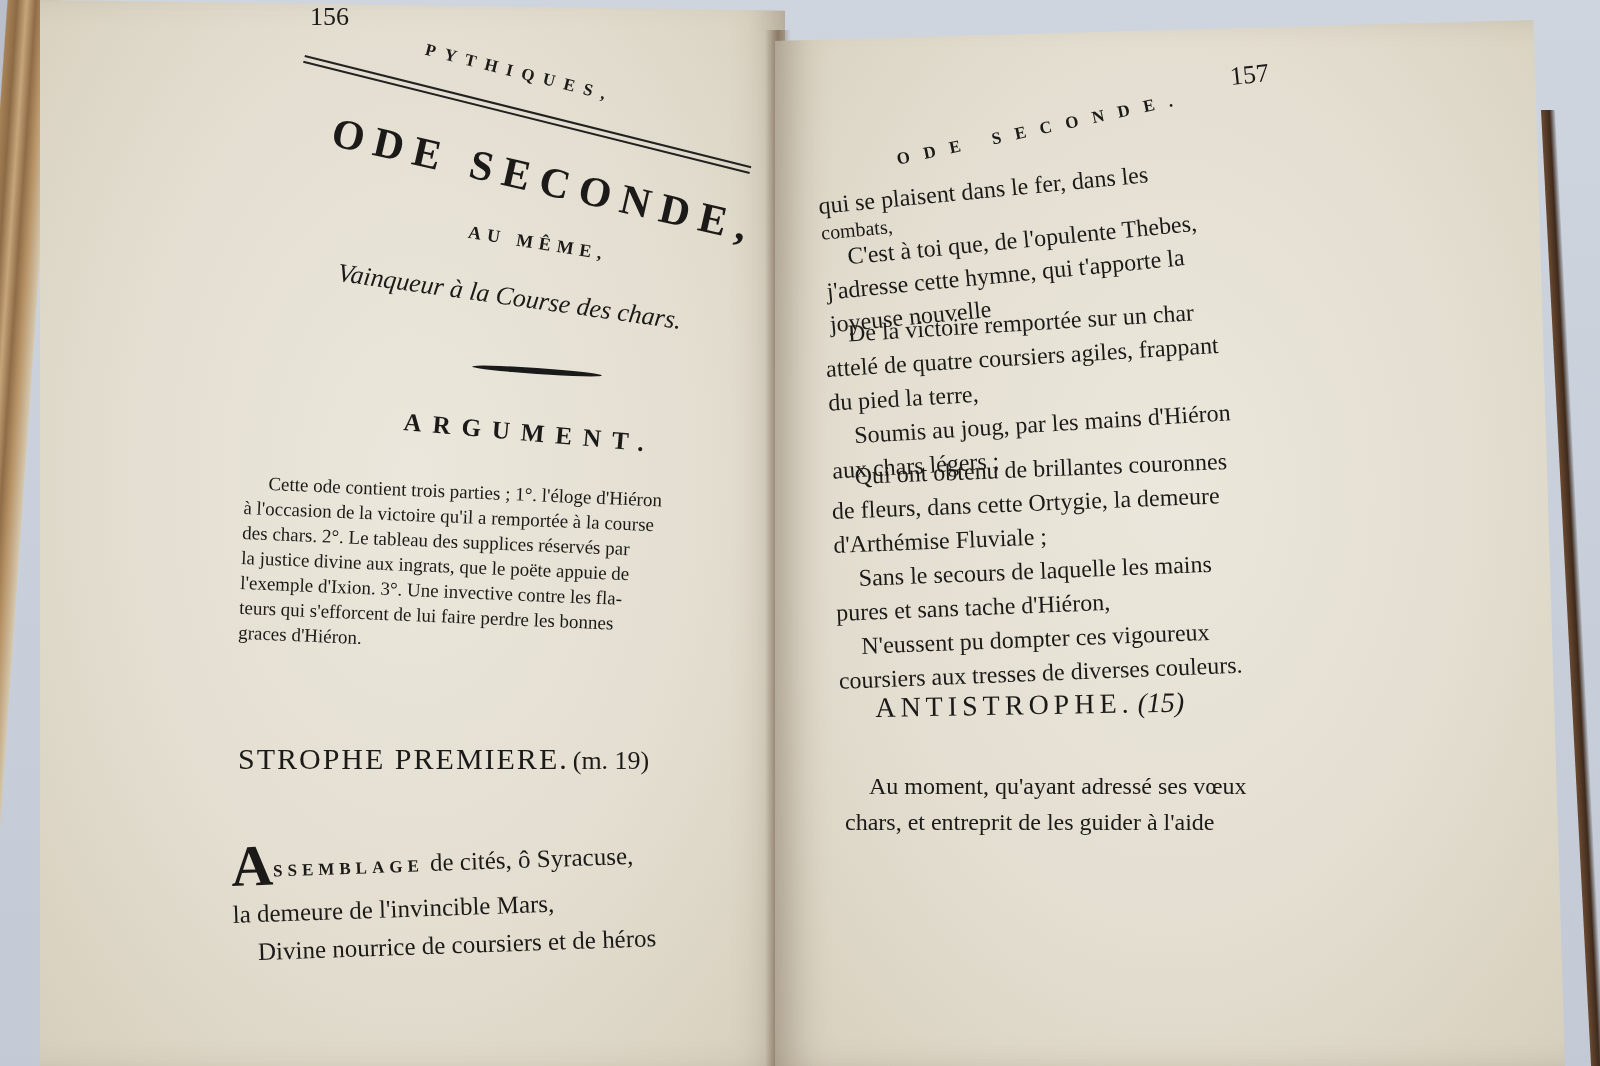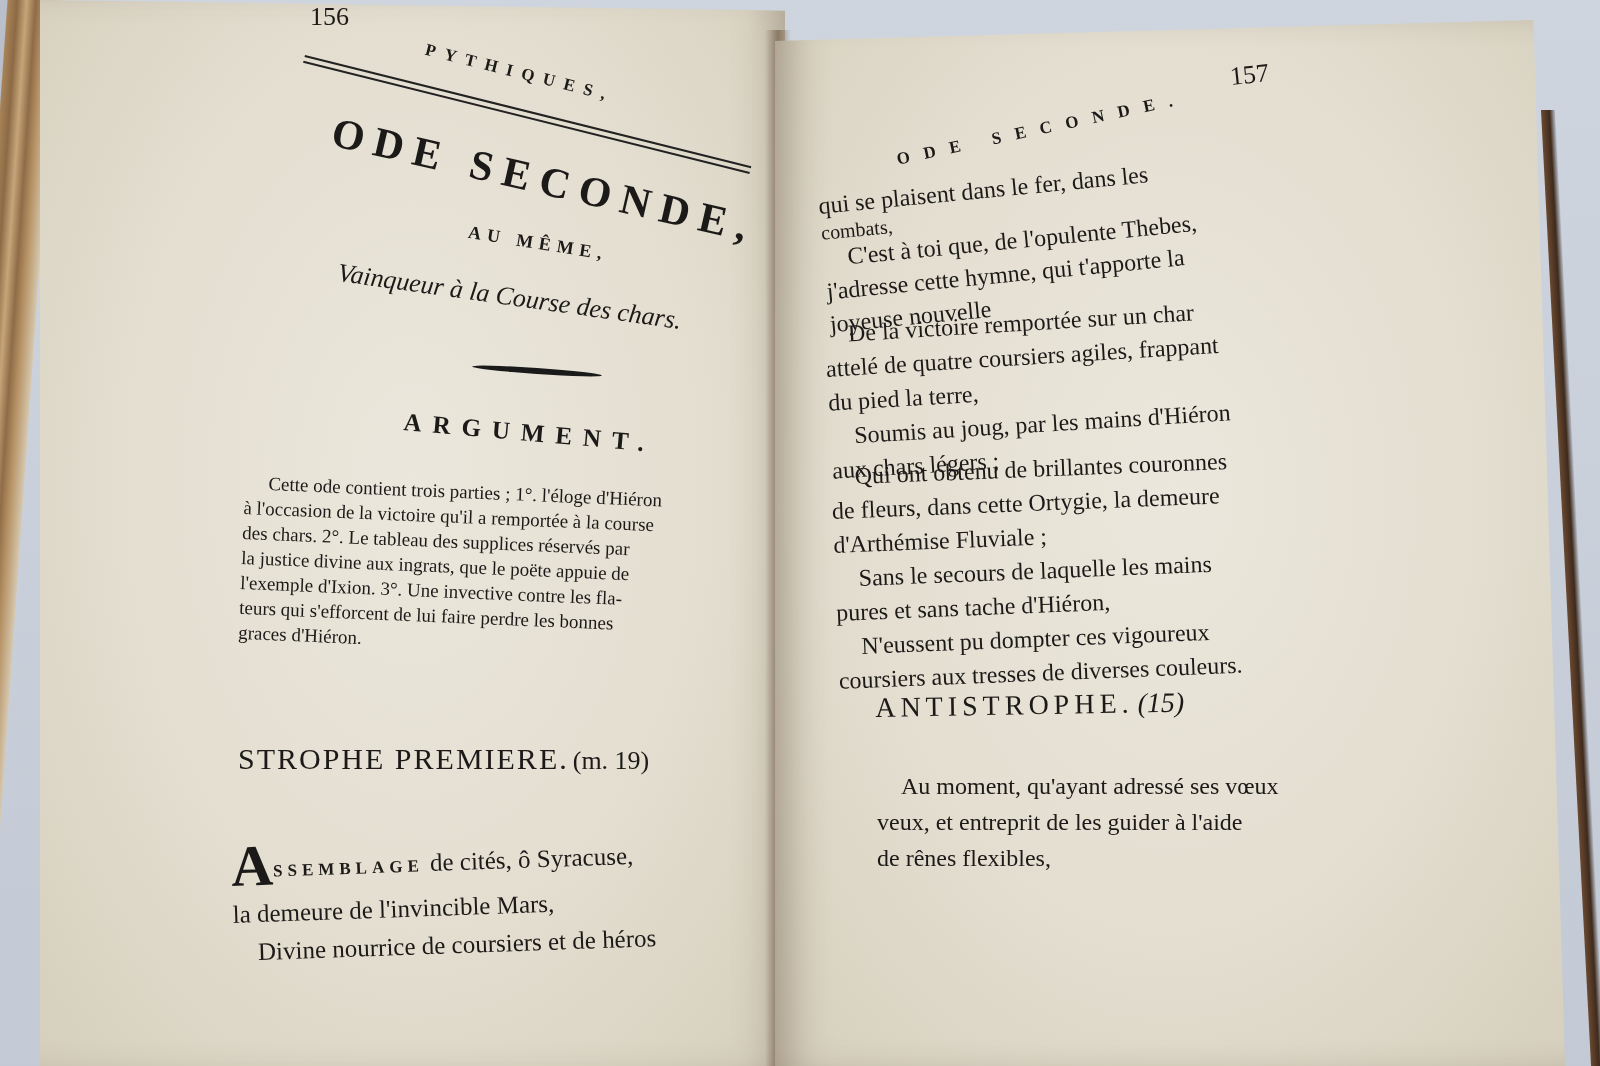--- a/index.html
+++ b/index.html
@@ -126,18 +126,17 @@
     <span class="line">pures et sans tache d'Hiéron,</span>
     <span class="line indent">N'eussent pu dompter ces vigoureux</span>
     <span class="line">coursiers aux tresses de diverses couleurs.</span>
   </div>
 
   <div class="abs" style="left:100px; top:672px; transform: rotate(-1deg); transform-origin:left top;">
     <span class="section-head" style="font-size:28px; letter-spacing:5px;">ANTISTROPHE.</span>
     <span style="font-size:28px;font-style:italic;">(15)</span>
   </div>
 
-  <div class="abs body" style="left:70px; top:748px; font-size:24px; line-height:36px;margin-left:32px;">
+  <div class="abs body" style="left:70px; top:748px; font-size:24px; line-height:36px;">
     <span class="line indent">Au moment, qu'ayant adressé ses vœux</span>
-    <span class="line">veux, et entreprit de les guider à l'aide</span>
-    <span class="line">de rênes flexibles,</span>
+    <span class="line">chars, et entreprit de les guider à l'aide</span>
   </div>
 </div>
 
 </body></html>

